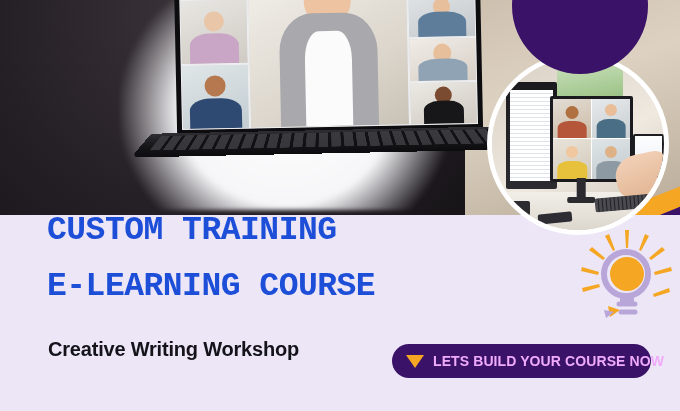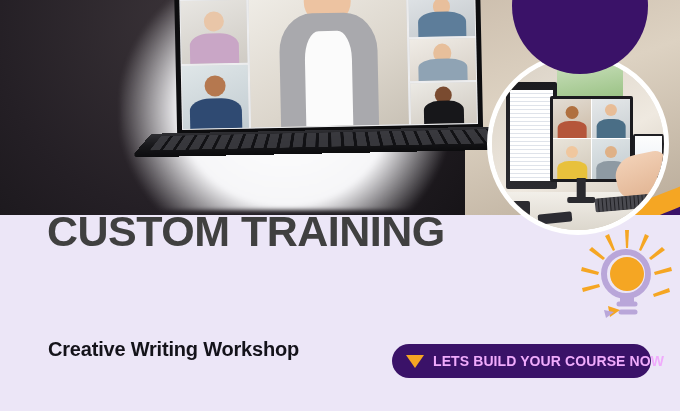--- a/index.html
+++ b/index.html
@@ -262,26 +262,26 @@
     position: absolute;
     left: 512px; top: -62px;
     width: 136px; height: 136px;
     border-radius: 50%;
     background: #3a1268;
   }
   
   .headline {
     position: absolute;
     left: 47px; top: 203px;
-    color: #404040;
+    color: #1d4ed8;
     font-weight: bold;
-    font-size: 43px;
+    font-size: 33px;
     line-height: 56px;
     letter-spacing: -0.5px;
-    font-family: Liberation Sans, sans-serif;
+    font-family: Liberation Mono, monospace;
     white-space: nowrap;
   }
   .headline .l1, .headline .l2 { display: block; }
   .subtitle {
     position: absolute;
     left: 48px; top: 338px;
     color: #14131a;
     font-weight: bold;
     font-size: 20px;
     letter-spacing: -0.2px;
@@ -444,20 +444,21 @@
         <path d="M41 76 h16"></path>
         <path d="M43 84 h14"></path>
       </g>
       <path d="M30 78 l12 4 -10 7 z" fill="#f5a623"></path>
       <path d="M26 82 l10 2 -8 6 z" fill="#b9a6d9"></path>
     </svg>
   </div>
 
   <div class="headline">
     <span class="l1">CUSTOM TRAINING</span>
+    <span class="l2">E-LEARNING COURSE</span>
   </div>
 
   <div class="subtitle">Creative Writing Workshop</div>
 
   <button class="cta-button">
     <span class="cta-triangle"></span>
     <span class="cta-label">LETS BUILD YOUR COURSE NOW</span>
   </button>
 
 </div>

